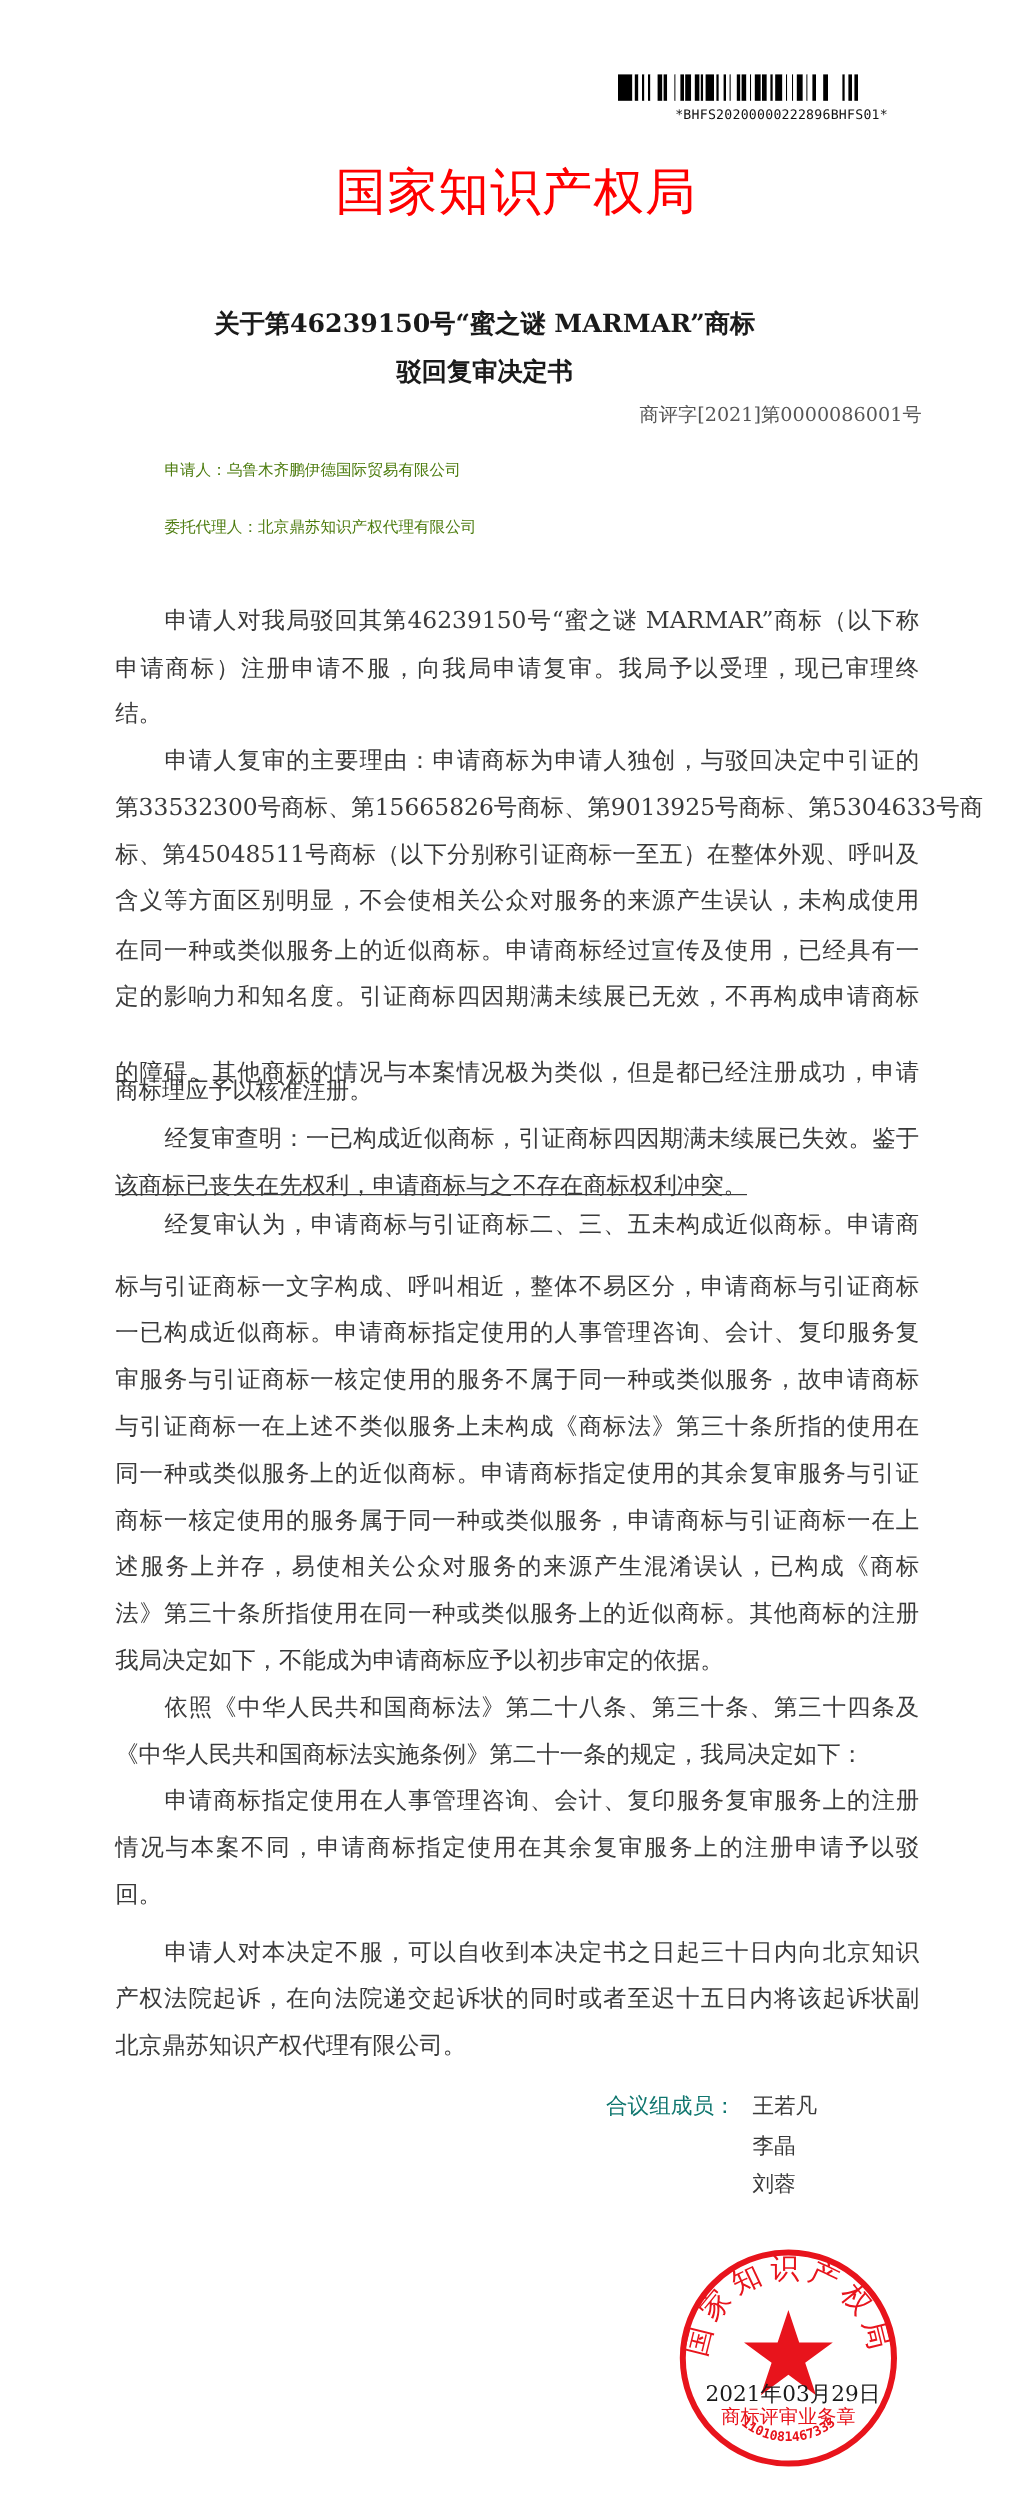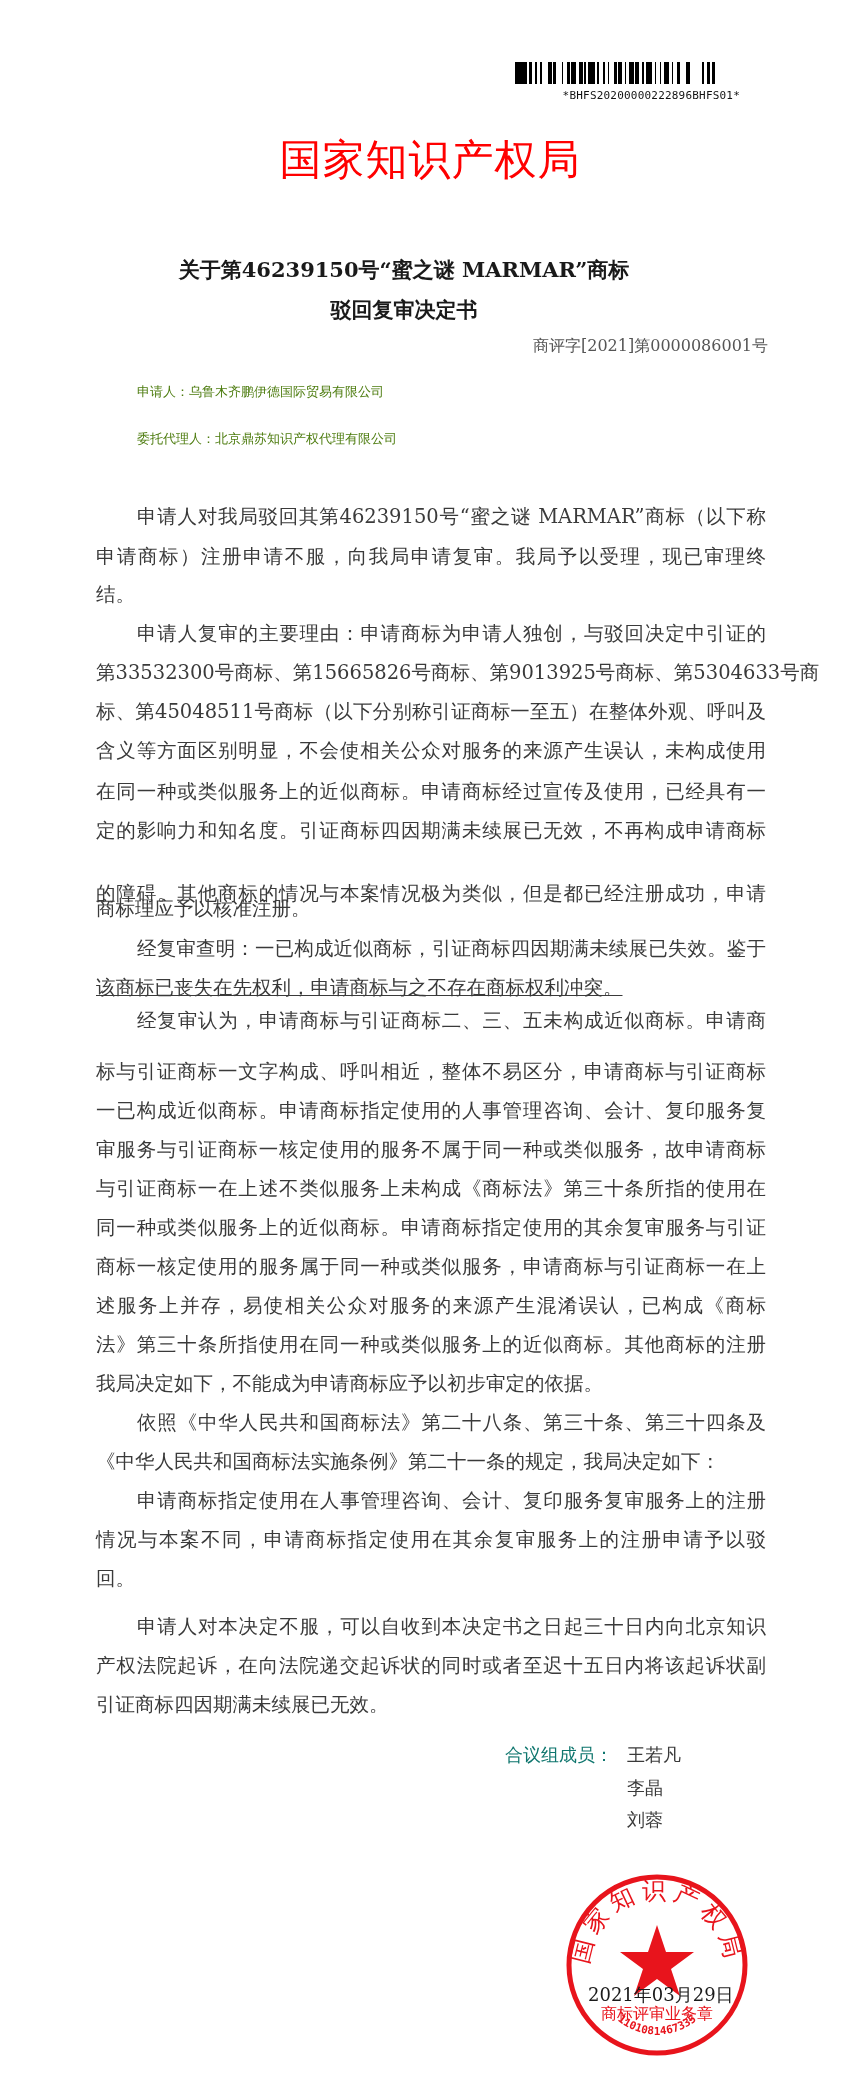--- a/index.html
+++ b/index.html
@@ -130,21 +130,21 @@
 
   <div class="line indent" style="top:1411px;">依照《中华人民共和国商标法》第二十八条、第三十条、第三十四条及</div>
   <div class="line last" style="top:1450px;">《中华人民共和国商标法实施条例》第二十一条的规定，我局决定如下：</div>
 
   <div class="line indent" style="top:1489px;">申请商标指定使用在人事管理咨询、会计、复印服务复审服务上的注册</div>
   <div class="line" style="top:1528px;">情况与本案不同，申请商标指定使用在其余复审服务上的注册申请予以驳</div>
   <div class="line last" style="top:1567px;">回。</div>
 
   <div class="line indent" style="top:1615px;">申请人对本决定不服，可以自收到本决定书之日起三十日内向北京知识</div>
   <div class="line" style="top:1654px;">产权法院起诉，在向法院递交起诉状的同时或者至迟十五日内将该起诉状副</div>
-  <div class="line last" style="top:1693px;">引证商标四因期满未续展已无效。</div>
+  <div class="line last" style="top:1693px;">北京鼎苏知识产权代理有限公司。</div>
 </div>
 
 <div class="panel-label">合议组成员：</div>
 <div class="panel-name" style="top:1743px;">王若凡</div>
 <div class="panel-name" style="top:1776px;">李晶</div>
 <div class="panel-name" style="top:1808px;">刘蓉</div>
 
 <svg class="stamp" viewBox="0 0 184 184">
   <defs>
     <path id="arcTop" d="M 26 110 A 68 68 0 1 1 158 110"></path>

